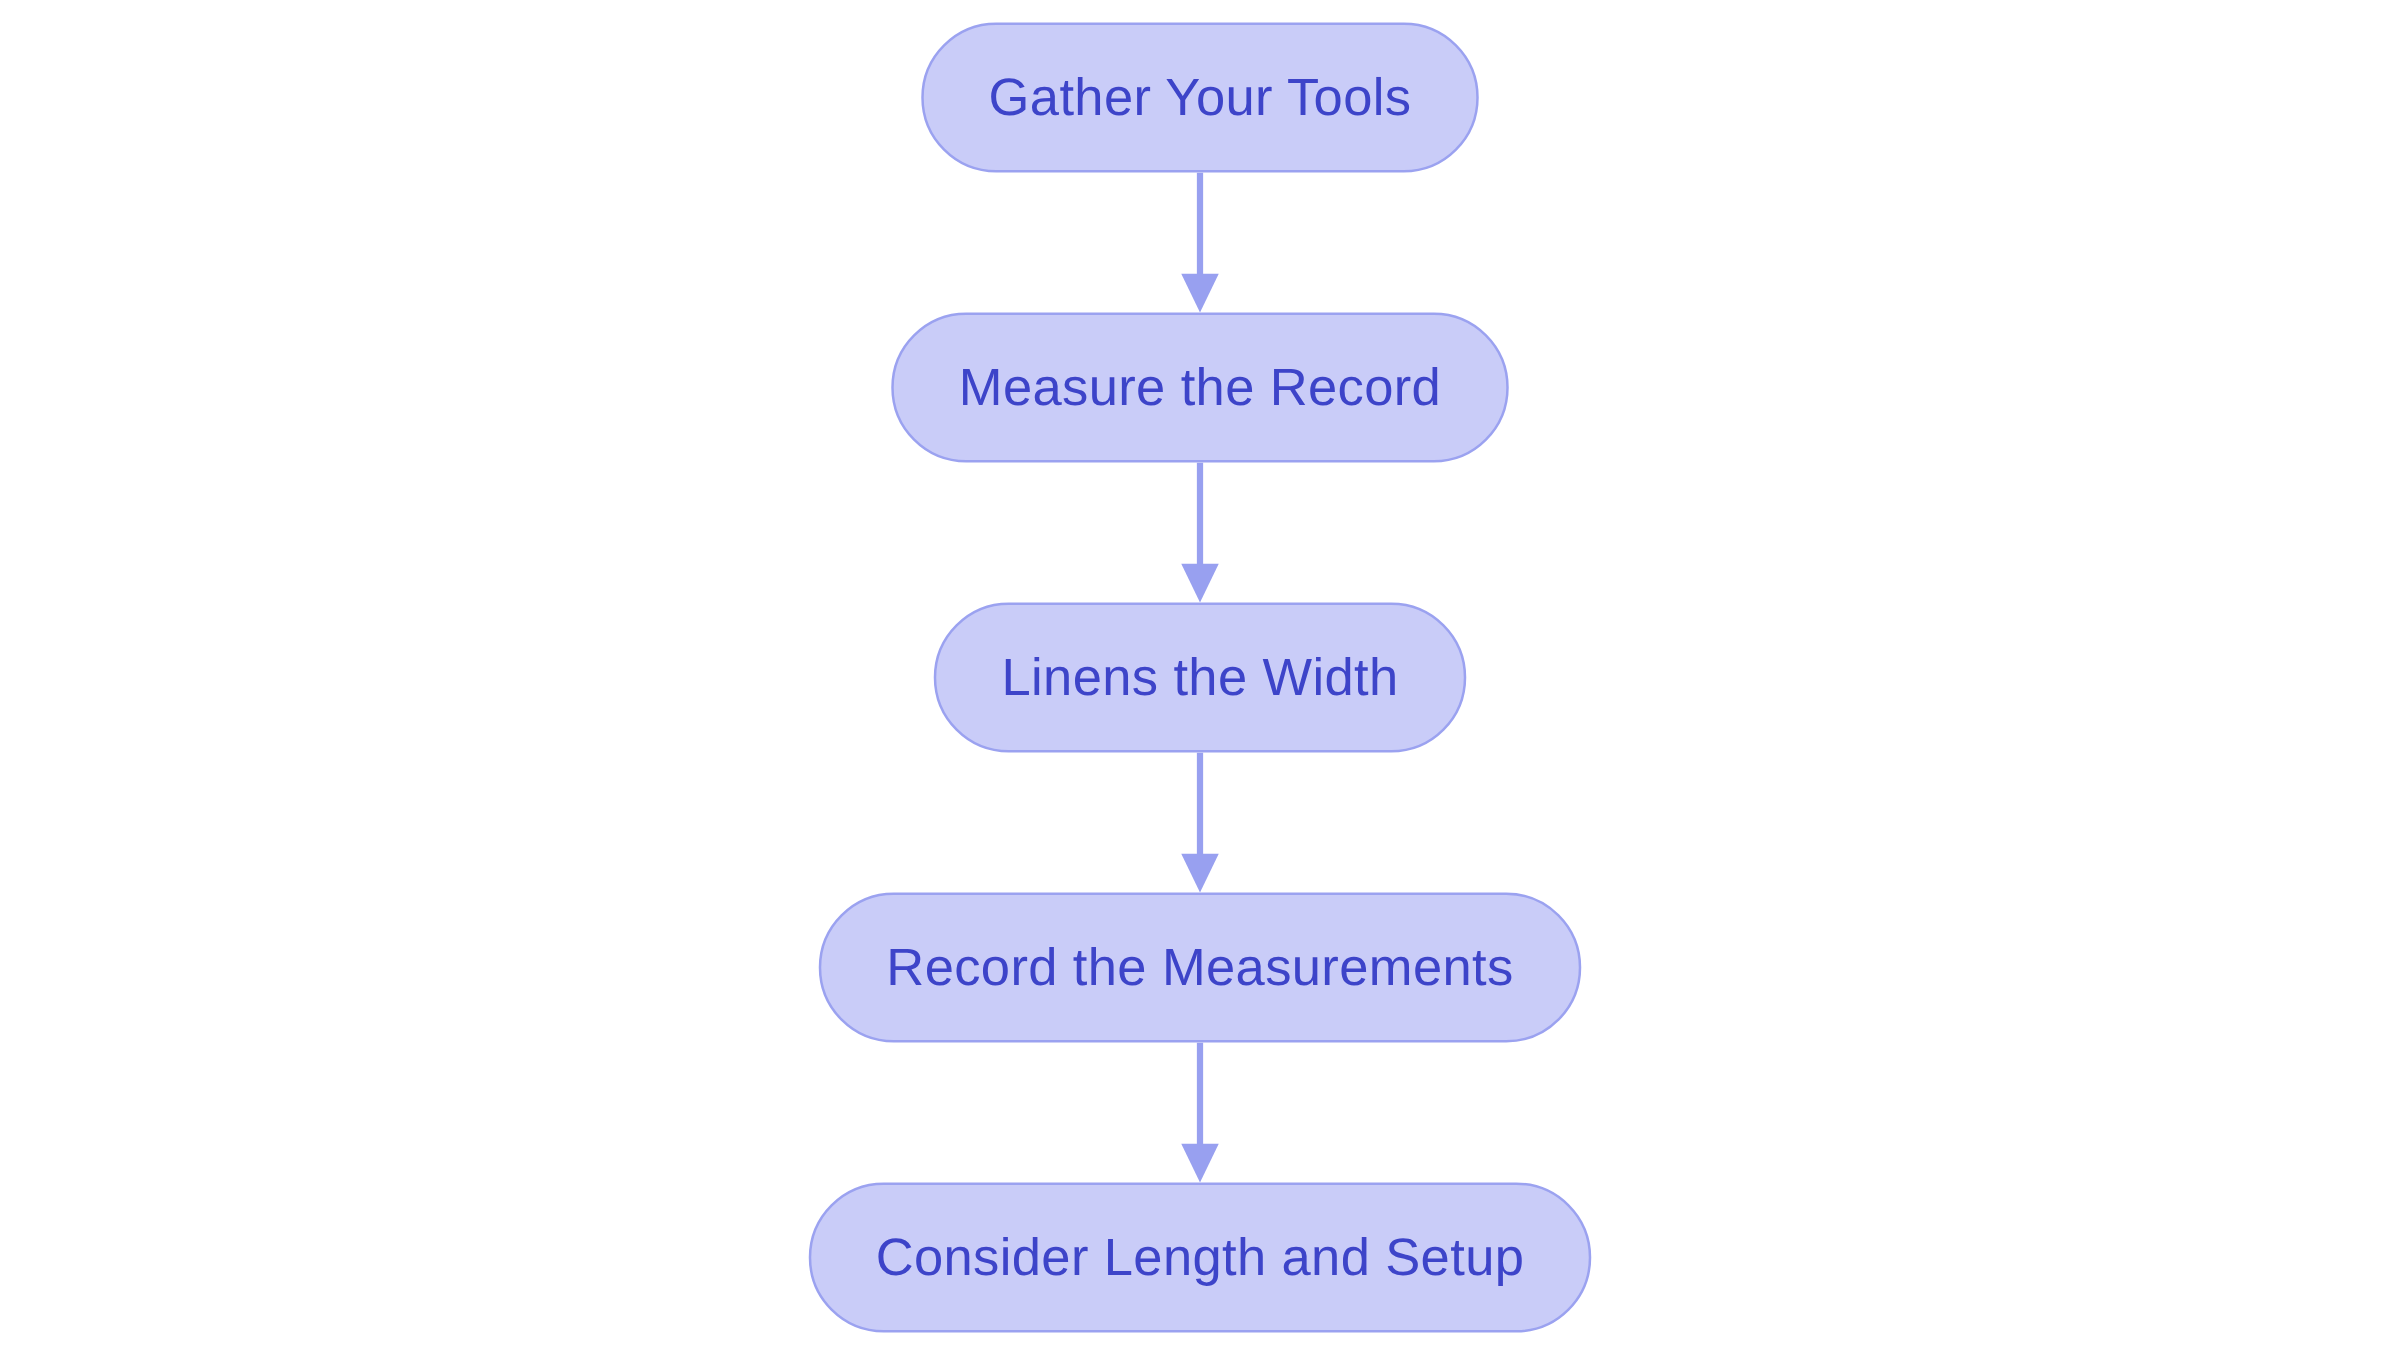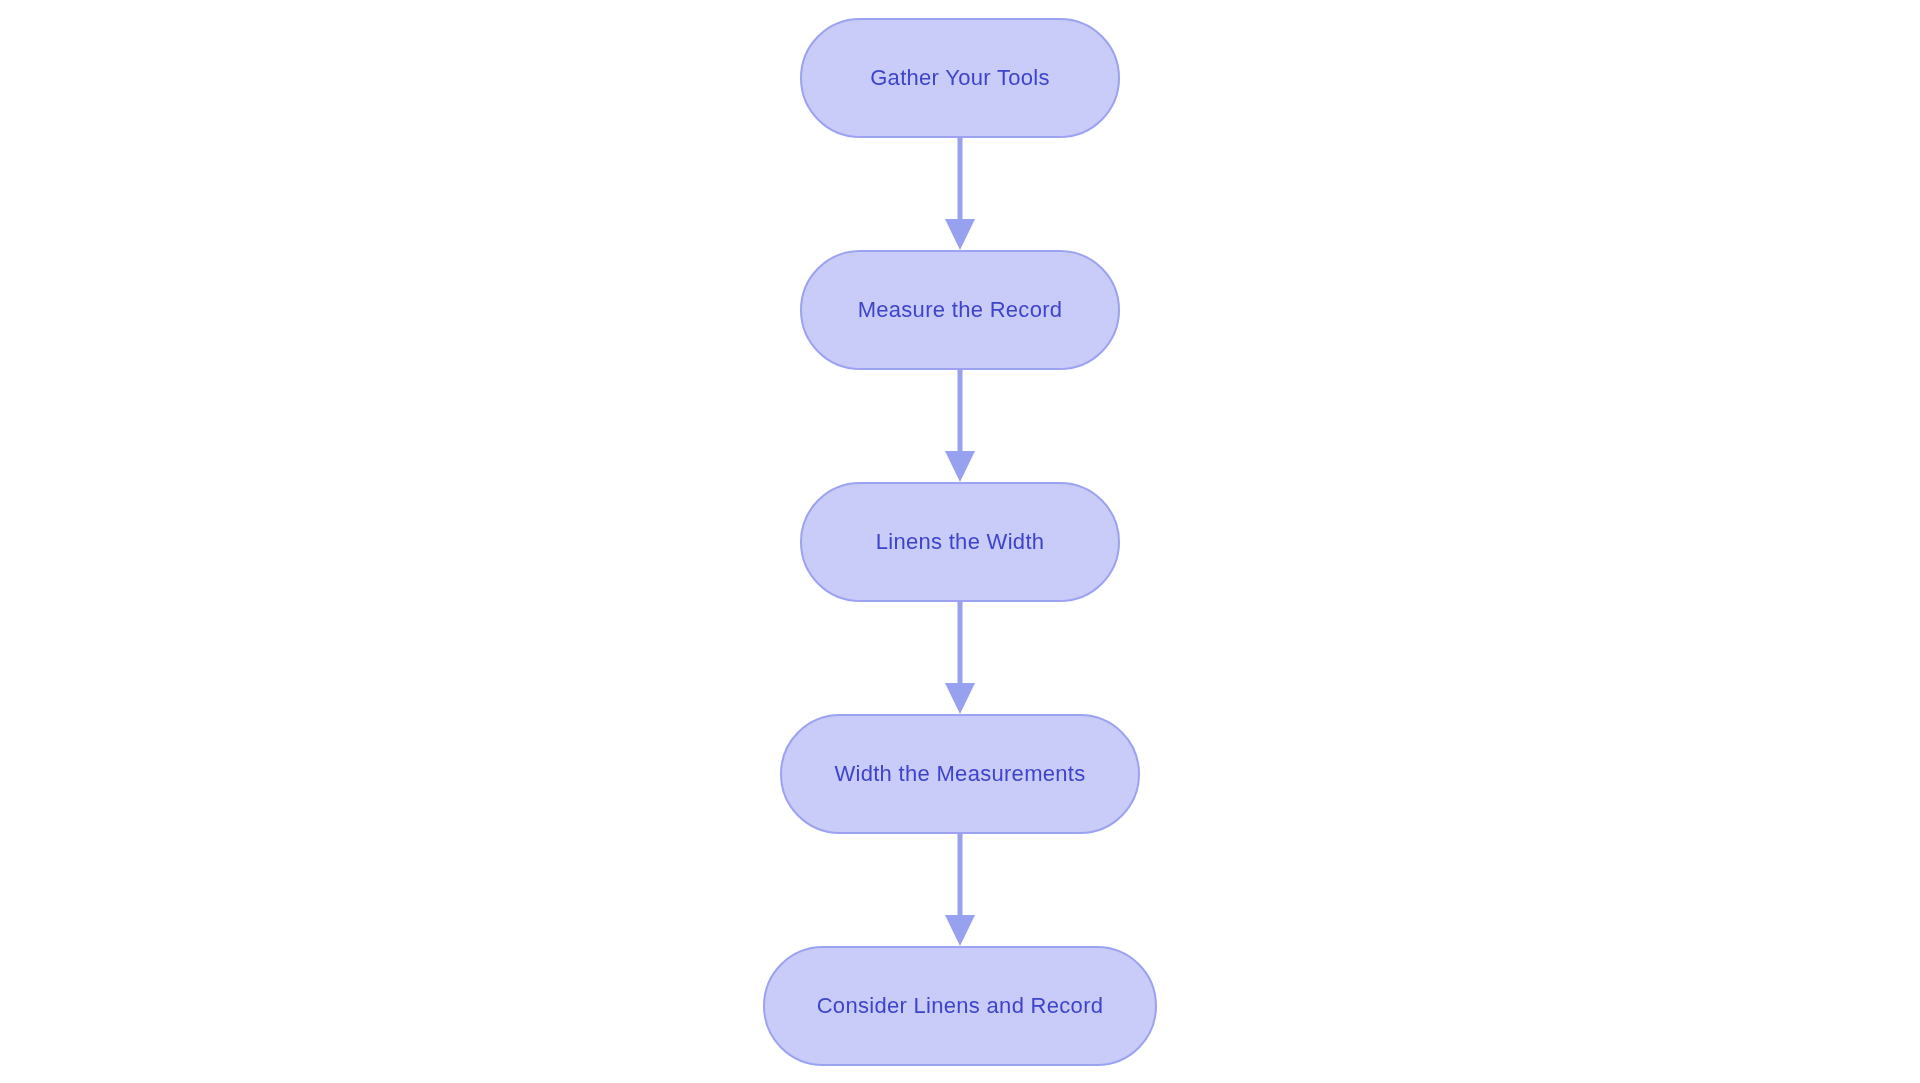--- a/index.html
+++ b/index.html
@@ -38,21 +38,21 @@
     padding: 0 52px;
     border-radius: 60px;
     background: var(--node-fill);
     border: 2px solid var(--node-border);
     display: flex;
     align-items: center;
     justify-content: center;
     flex: 0 0 auto;
   }
   .node .label {
-    font-size: 22px;
+    font-size: 42px;
     font-weight: 400;
     letter-spacing: 0.3px;
     color: var(--node-text);
     white-space: nowrap;
   }
   .arrow {
     flex: 0 0 auto;
     width: 32px;
     height: 112px;
     color: var(--arrow);
@@ -86,26 +86,26 @@
     <div class="node">
       <span class="label">Linens the Width</span>
     </div>
 
     <svg class="arrow" viewBox="0 0 32 112" aria-hidden="true">
       <line x1="16" y1="0" x2="16" y2="84" stroke="currentColor" stroke-width="5"></line>
       <polygon points="1,81 31,81 16,112" fill="currentColor"></polygon>
     </svg>
 
     <div class="node">
-      <span class="label">Width the Measurements</span>
+      <span class="label">Record the Measurements</span>
     </div>
 
     <svg class="arrow" viewBox="0 0 32 112" aria-hidden="true">
       <line x1="16" y1="0" x2="16" y2="84" stroke="currentColor" stroke-width="5"></line>
       <polygon points="1,81 31,81 16,112" fill="currentColor"></polygon>
     </svg>
 
     <div class="node">
-      <span class="label">Consider Linens and Record</span>
+      <span class="label">Consider Length and Setup</span>
     </div>
 
   </div>
 </div>
 
 </body></html>

